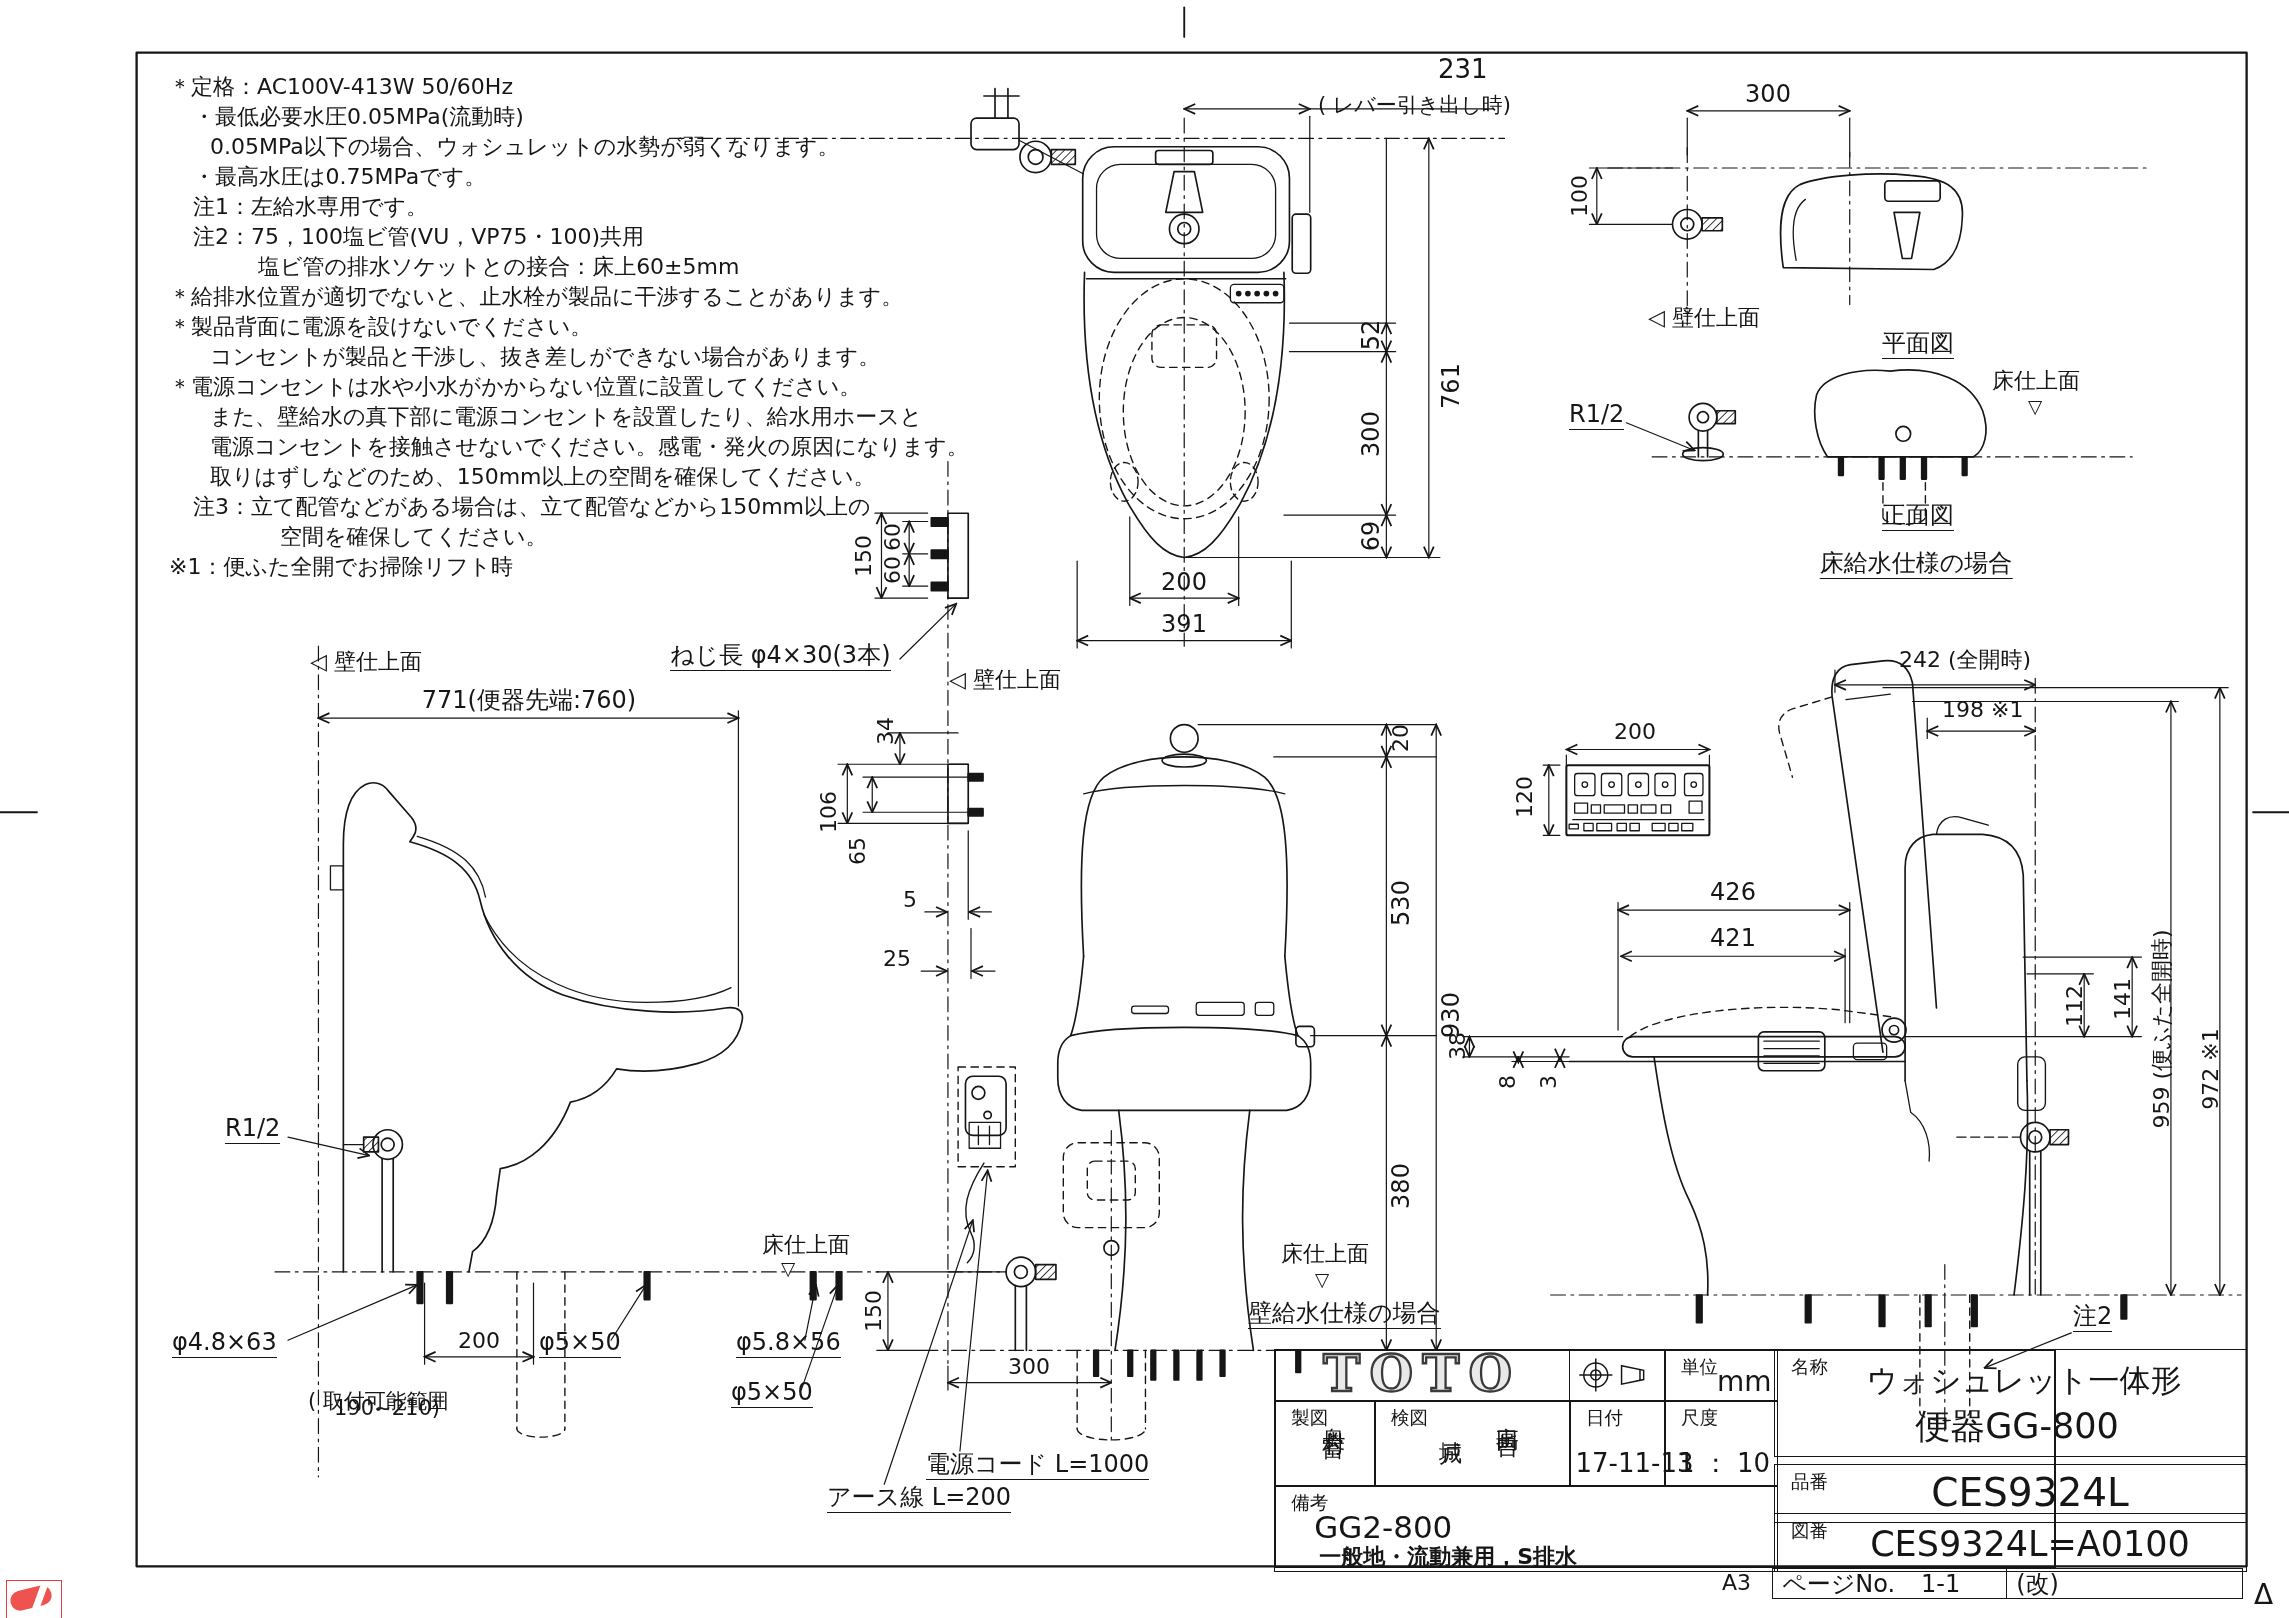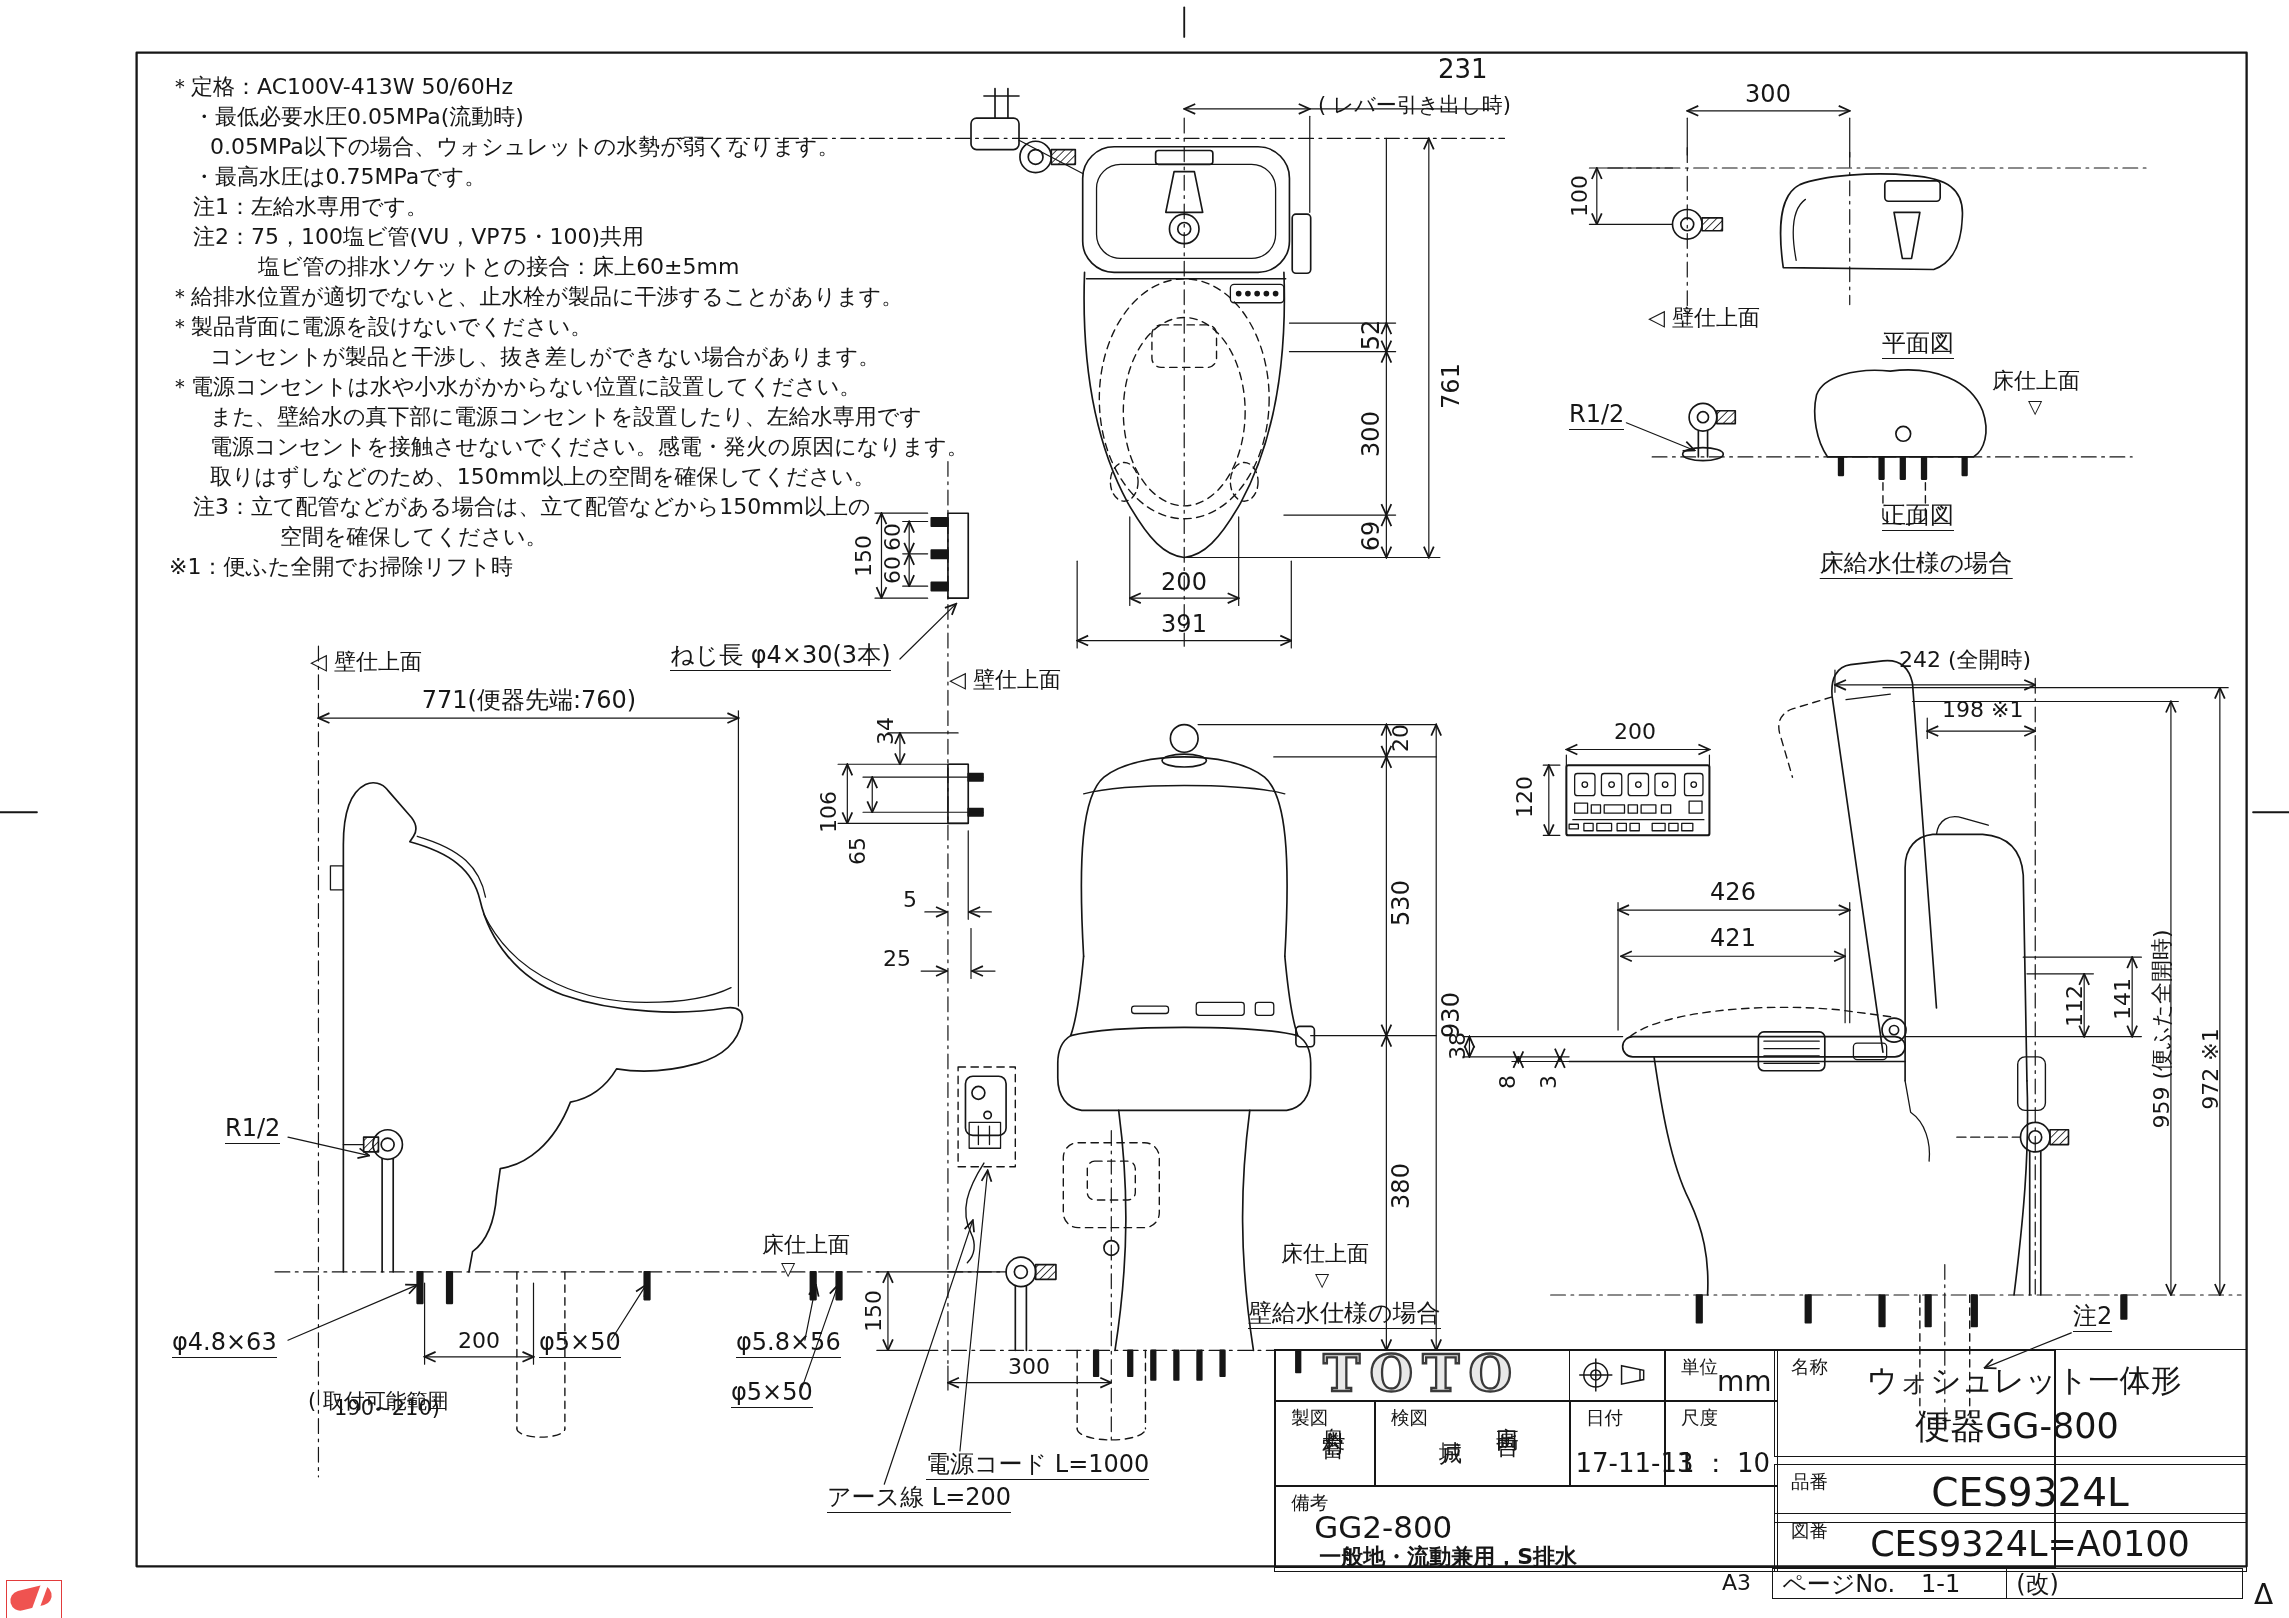--- a/index.html
+++ b/index.html
@@ -403,21 +403,21 @@
   <div class="i1">・最低必要水圧0.05MPa(流動時)</div>
   <div class="i2">0.05MPa以下の場合、ウォシュレットの水勢が弱くなります。</div>
   <div class="i1">・最高水圧は0.75MPaです。</div>
   <div class="i1">注1：左給水専用です。</div>
   <div class="i1">注2：75，100塩ビ管(VU，VP75・100)共用</div>
   <div class="i3">塩ビ管の排水ソケットとの接合：床上60±5mm</div>
   <div>＊給排水位置が適切でないと、止水栓が製品に干渉することがあります。</div>
   <div>＊製品背面に電源を設けないでください。</div>
   <div class="i2">コンセントが製品と干渉し、抜き差しができない場合があります。</div>
   <div>＊電源コンセントは水や小水がかからない位置に設置してください。</div>
-  <div class="i2">また、壁給水の真下部に電源コンセントを設置したり、左給水専用です</div>
+  <div class="i2">また、壁給水の真下部に電源コンセントを設置したり、給水用ホースと</div>
   <div class="i2">電源コンセントを接触させないでください。感電・発火の原因になります。</div>
   <div class="i2">取りはずしなどのため、150mm以上の空間を確保してください。</div>
   <div class="i1">注3：立て配管などがある場合は、立て配管などから150mm以上の</div>
   <div class="i4">空間を確保してください。</div>
   <div>※1：便ふた全開でお掃除リフト時</div>
 </div>
 
 <div class="lbl f28" style="left:1438px;top:55px;">231</div>
 <div class="lbl f23" style="left:1318px;top:94px;">( レバー引き出し時)</div>
 <div class="lbl rt f26" style="left:1371px;top:335px;">52</div>

